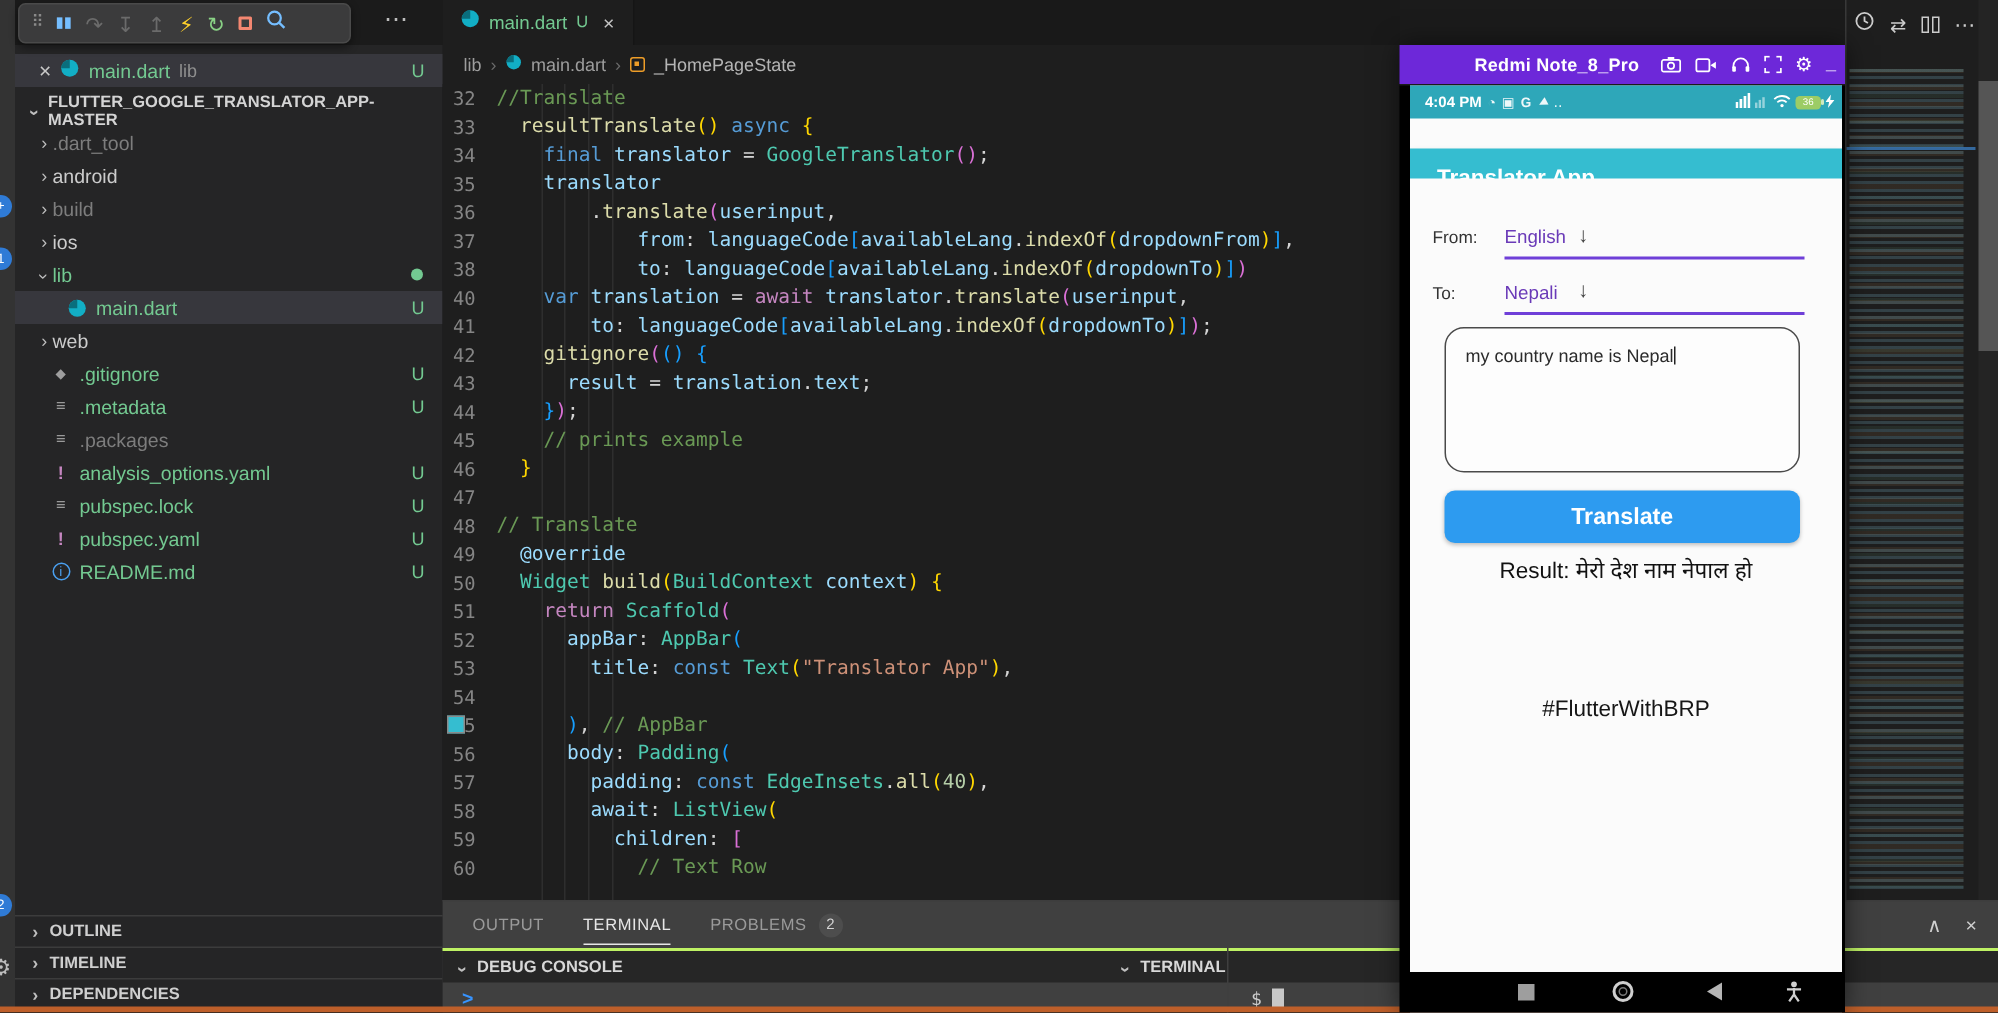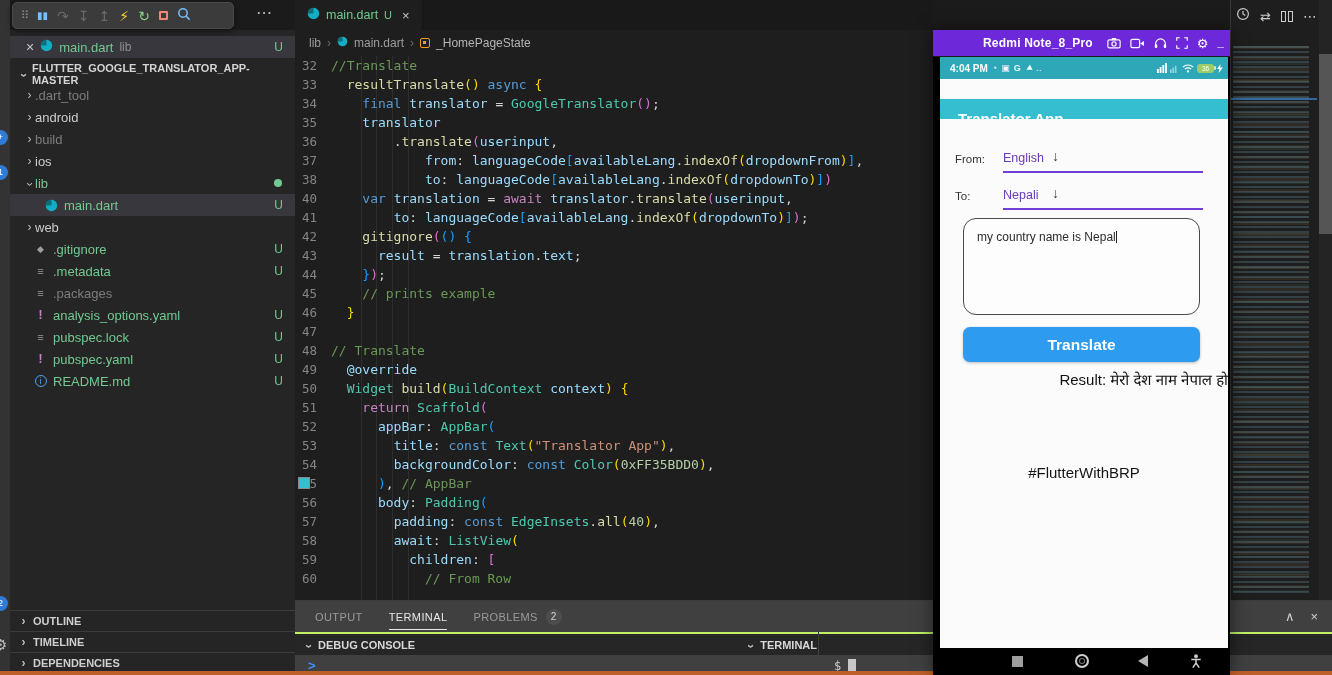--- a/index.html
+++ b/index.html
@@ -136,21 +136,21 @@
   .lab { position:absolute; font-size:11.5px; color:#333; }
   .pval { position:absolute; font-size:12.5px; color:#6a3ab8; }
   .darr { position:absolute; font-size:14px; color:#444; }
   .pul { position:absolute; left:63px; width:200px; height:2px; background:#6f3fd8; }
   #ta { position:absolute; left:23px; top:99px; width:237px; height:97px; background:#fdfdfd;
         border:1.4px solid #4a4a4a; border-radius:13px; padding:11px 13px; font-size:12px; color:#2b2b2b; }
   #ta .cur { display:inline-block; width:1.5px; height:12px; background:#222; vertical-align:-2px; }
   #translate-btn { position:absolute; left:23px; top:208px; width:237px; height:35px; background:#2d9bf0; border-radius:7px;
                    display:flex; align-items:center; justify-content:center; color:#fff; font-weight:bold; font-size:15.5px;
                    box-shadow:0 1px 3px rgba(0,0,0,.25); }
-  #result-line { position:absolute; top:250px; width:288px; text-align:right; font-size:15px; color:#111; }
+  #result-line { position:absolute; top:250px; width:288px; text-align:center; font-size:15px; color:#111; }
   #hashtag { position:absolute; top:345px; width:288px; text-align:center; font-size:15px; color:#161616; }
 
   #scr-nav { position:absolute; left:0; bottom:0; width:288px; height:27px; background:#000; }
   .nav-sq { position:absolute; left:72px; top:8px; width:11px; height:11px; background:#9e9e9e; }
   .nav-home { position:absolute; left:135px; top:6px; width:14px; height:14px; border:2px solid #cfcfcf; border-radius:50%;
               box-shadow:inset 0 0 0 2px #000, inset 0 0 0 3px #777; }
   .nav-back { position:absolute; left:198px; top:7px; width:0; height:0; border-top:6px solid transparent;
               border-bottom:6px solid transparent; border-right:10px solid #b5b5b5; }
   .nav-person { position:absolute; left:250px; top:6px; }
 </style>
@@ -417,21 +417,20 @@
       <div class="cline">
         <span class="ln">52</span>
         <span class="lc"><span class="tk p">      </span><span class="tk v">appBar</span><span class="tk p">: </span><span class="tk t">AppBar</span><span class="tk b3">(</span></span>
       </div>
       <div class="cline">
         <span class="ln">53</span>
         <span class="lc"><span class="tk p">        </span><span class="tk v">title</span><span class="tk p">: </span><span class="tk k">const</span><span class="tk p"> </span><span class="tk t">Text</span><span class="tk b1">(</span><span class="tk s">"Translator App"</span><span class="tk b1">)</span><span class="tk p">,</span></span>
       </div>
       <div class="cline">
         <span class="ln">54</span>
-        <span class="lc"><span class="tk p">        </span><span class="tk v">backgroundColor</span><span class="tk p">: </span><span class="tk k">const</span><span class="tk p"> </span><span class="tk t">Color</span><span class="tk b1">(</span><span class="tk n">0xFF35BDD0</span><span class="tk b1">)</span><span class="tk p">,</span></span>
       </div>
       <div class="cline">
         <span class="ln">55</span>
         <span class="lc"><span class="tk p">      </span><span class="tk b3">)</span><span class="tk p">, </span><span class="tk c">// AppBar</span></span>
       </div>
       <div class="cline">
         <span class="ln">56</span>
         <span class="lc"><span class="tk p">      </span><span class="tk v">body</span><span class="tk p">: </span><span class="tk t">Padding</span><span class="tk b3">(</span></span>
       </div>
       <div class="cline">
@@ -441,21 +440,21 @@
       <div class="cline">
         <span class="ln">58</span>
         <span class="lc"><span class="tk p">        </span><span class="tk v">await</span><span class="tk p">: </span><span class="tk t">ListView</span><span class="tk b1">(</span></span>
       </div>
       <div class="cline">
         <span class="ln">59</span>
         <span class="lc"><span class="tk p">          </span><span class="tk v">children</span><span class="tk p">: </span><span class="tk b2">[</span></span>
       </div>
       <div class="cline">
         <span class="ln">60</span>
-        <span class="lc"><span class="tk p">            </span><span class="tk c">// From Row</span></span>
+        <span class="lc"><span class="tk p">            </span><span class="tk c">// Text Row</span></span>
       </div>
     </div>
 </div>
 
 <div id="panel" class="abs" style="position:absolute">
   <div class="ptabs">
     <span class="ptab">OUTPUT</span>
     <span class="ptab active">TERMINAL</span>
     <span class="ptab"><span>PROBLEMS</span><span class="pbadge">2</span></span>
   </div>

